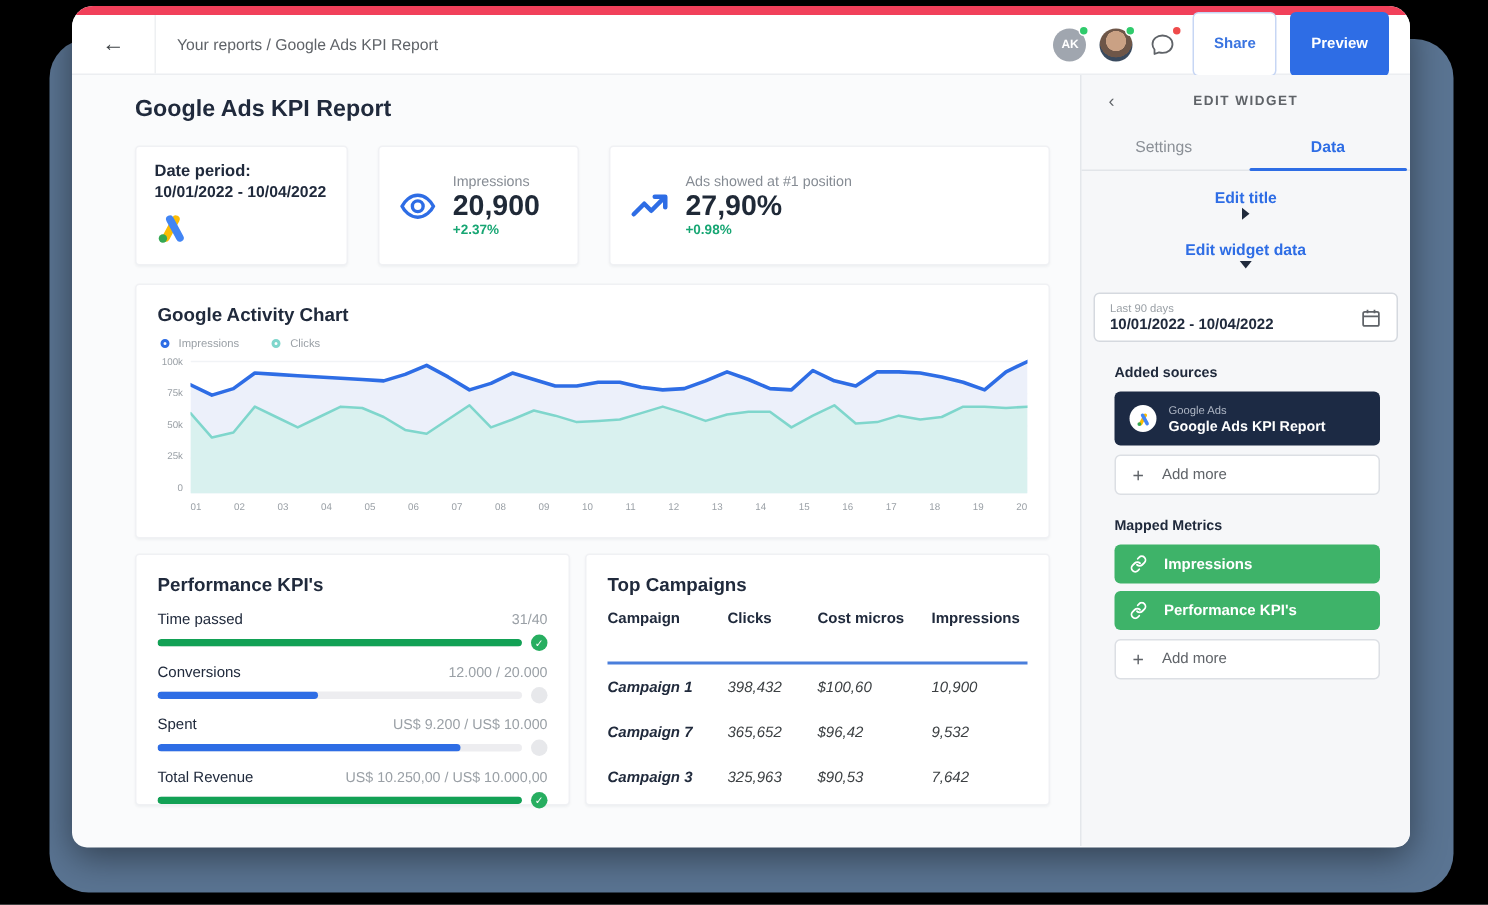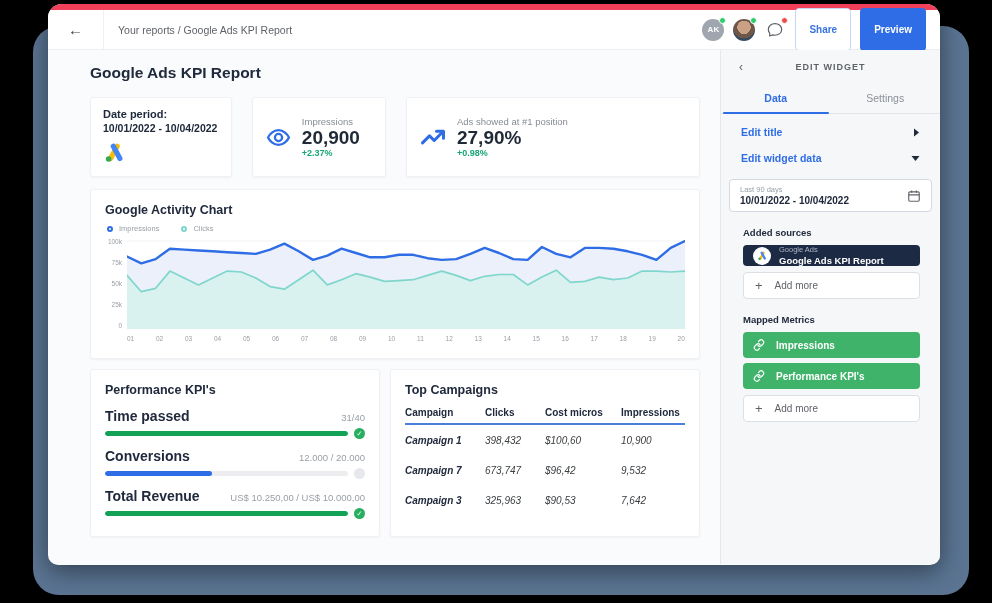--- a/index.html
+++ b/index.html
@@ -72,61 +72,61 @@
   .y-ticks span { font-size:6.5px; color:#9aa0a6; line-height:1; }
   .x-labels { display:flex; justify-content:space-between; margin:6px 0 0 22px; width:558px; }
   .x-labels span { font-size:6.5px; color:#9aa0a6; }
 
   
   .bottom-row { display:flex; gap:10px; margin-top:10px; width:610px; }
   .perf-card { width:290px; height:168px; padding:13px 14px; }
   .perf-rows { margin-top:11px; }
   .perf-row { margin-bottom:9px; }
   .perf-line1 { display:flex; justify-content:space-between; align-items:baseline; }
-  .perf-label { font-size:14px; font-weight:bold; color:#202a3c; }
+  .perf-label { font-size:10px; font-weight:normal; color:#202a3c; }
   .perf-value { font-size:9.5px; color:#9aa0a6; }
   .perf-line2 { display:flex; align-items:center; gap:6px; margin-top:4px; }
   .track { flex:1; height:5px; border-radius:3px; background:#ededf0; overflow:hidden; }
   .fill { height:100%; border-radius:3px; }
   .status-ic { width:11px; height:11px; border-radius:50%; display:flex;
     align-items:center; justify-content:center; font-size:7px; color:#fff; }
   .status-ic.done { background:#27ae60; }
   .status-ic.pending { background:#e7e8eb; }
 
   .camp-card { width:310px; height:168px; padding:13px 14px; }
   .camp-table { margin-top:10px; }
   .camp-row { display:grid; grid-template-columns:80px 60px 76px 66px; align-items:center; }
-  .camp-head { border-bottom:2px solid #4a7edb; padding-bottom:5px; }
+  .camp-head { border-bottom:2px solid #4a7edb; padding-bottom:23px; }
   .camp-head span { font-size:10px; font-weight:bold; color:#202a3c; }
   .camp-body .camp-row { padding:9.5px 0;font-style:italic; }
   .camp-cell { font-size:10px; color:#3c4043; }
   .camp-cell.name { font-weight:bold; color:#202a3c; }
 
   
   .sb-header { height:34px; display:flex; align-items:center; justify-content:center;
     position:relative; }
   .sb-back { position:absolute; left:18px; font-size:12px; color:#5f6368; cursor:pointer; }
   .sb-title { font-size:9px; font-weight:bold; letter-spacing:1px; color:#5f6368; }
   .sb-tabs { display:flex; border-bottom:1px solid #e2e5e9; }
   .sb-tab { flex:1; text-align:center; padding:8px 0 9px; font-size:10.5px;
     cursor:pointer; position:relative; color:#8b9097; }
   .sb-tab.active { color:#2e6de5; font-weight:bold; }
   .sb-tab.active::after { content:""; position:absolute; left:2px; right:2px; bottom:-1px;
     height:2.5px; background:#2e6de5; border-radius:2px; }
   .sb-row { display:flex; justify-content:space-between; align-items:center;
-    padding:12px 20px 2px; cursor:pointer; }
+    padding:12px 20px 2px; cursor:pointer;flex-direction:column; }
   .sb-row-label { font-size:10.5px; font-weight:bold; color:#2e6de5; }
   .date-box { margin:13px 8px 0; background:#fff; border:1px solid #d5d9df;
     border-radius:4px; padding:5px 10px; display:flex; justify-content:space-between;
     align-items:center; cursor:pointer; }
   .date-box-preset { font-size:7.5px; color:#9aa0a6; }
   .date-box-range { font-size:10px; font-weight:bold; color:#202a3c; margin-top:1px; }
   .sb-label { font-size:9.5px; font-weight:bold; color:#202a3c; margin:15px 0 7px 22px; }
   .source-card { margin:0 20px 0 22px; background:#1c2a44; border-radius:4px;
-    height:21px; display:flex; align-items:center; padding:0 10px; gap:8px; cursor:pointer; }
+    height:36px; display:flex; align-items:center; padding:0 10px; gap:8px; cursor:pointer; }
   .source-logo { width:18px; height:18px; background:#fff; border-radius:50%;
     display:flex; align-items:center; justify-content:center; flex:none; }
   .source-provider { font-size:7.5px; color:#aeb6c4; }
   .source-name { font-size:9.5px; font-weight:bold; color:#fff; margin-top:1px; }
   .add-more { margin:6px 20px 0 22px; background:#fff; border:1px solid #dcdfe4;
     border-radius:4px; height:27px; display:flex; align-items:center; padding:0 11px;
     gap:12px; cursor:pointer; }
   .add-plus { font-size:13px; color:#5f6368; line-height:1; }
   .add-label { font-size:10px; color:#5f6368; }
   .metric-btn { margin:0 20px 5px 22px; background:#3eb369; border-radius:4px; height:26px;
@@ -288,20 +288,32 @@
                   </div>
                   <div class="perf-line2">
                     <div class="track">
                       <div class="fill" style="width: 44%; background: rgb(46, 109, 229);"></div>
                     </div>
                     <span class="status-ic pending"></span>
                   </div>
                 </div>
                 <div class="perf-row">
                   <div class="perf-line1">
+                    <span class="perf-label">Spent</span>
+                    <span class="perf-value">US$ 9.200 / US$ 10.000</span>
+                  </div>
+                  <div class="perf-line2">
+                    <div class="track">
+                      <div class="fill" style="width: 83%; background: rgb(46, 109, 229);"></div>
+                    </div>
+                    <span class="status-ic pending"></span>
+                  </div>
+                </div>
+                <div class="perf-row">
+                  <div class="perf-line1">
                     <span class="perf-label">Total Revenue</span>
                     <span class="perf-value">US$ 10.250,00 / US$ 10.000,00</span>
                   </div>
                   <div class="perf-line2">
                     <div class="track">
                       <div class="fill" style="width: 100%; background: rgb(18, 161, 85);"></div>
                     </div>
                     <span class="status-ic done">✓</span>
                   </div>
                 </div>
@@ -319,21 +331,21 @@
                 </div>
               <div class="camp-body" id="camp-body">
                   <div class="camp-row">
                     <span class="camp-cell name">Campaign 1</span>
                     <span class="camp-cell">398,432</span>
                     <span class="camp-cell">$100,60</span>
                     <span class="camp-cell">10,900</span>
                   </div>
                   <div class="camp-row">
                     <span class="camp-cell name">Campaign 7</span>
-                    <span class="camp-cell">673,747</span>
+                    <span class="camp-cell">365,652</span>
                     <span class="camp-cell">$96,42</span>
                     <span class="camp-cell">9,532</span>
                   </div>
                   <div class="camp-row">
                     <span class="camp-cell name">Campaign 3</span>
                     <span class="camp-cell">325,963</span>
                     <span class="camp-cell">$90,53</span>
                     <span class="camp-cell">7,642</span>
                   </div>
                 </div>
@@ -341,22 +353,22 @@
           </div>
         </div>
       </main>
 
       <aside class="sidebar">
         <div class="sb-header">
           <span class="sb-back">‹</span>
           <span class="sb-title">EDIT WIDGET</span>
         </div>
         <div class="sb-tabs" id="sb-tabs">
+            <div class="sb-tab">Settings</div>
             <div class="sb-tab active">Data</div>
-            <div class="sb-tab">Settings</div>
           </div>
 
         <div class="sb-row">
           <span class="sb-row-label">Edit title</span>
           <svg width="7" height="9" viewBox="0 0 7 9">
             <path d="M1 0.5 L6 4.5 L1 8.5 Z" fill="#202a3c"></path>
           </svg>
         </div>
         <div class="sb-row">
           <span class="sb-row-label">Edit widget data</span>

